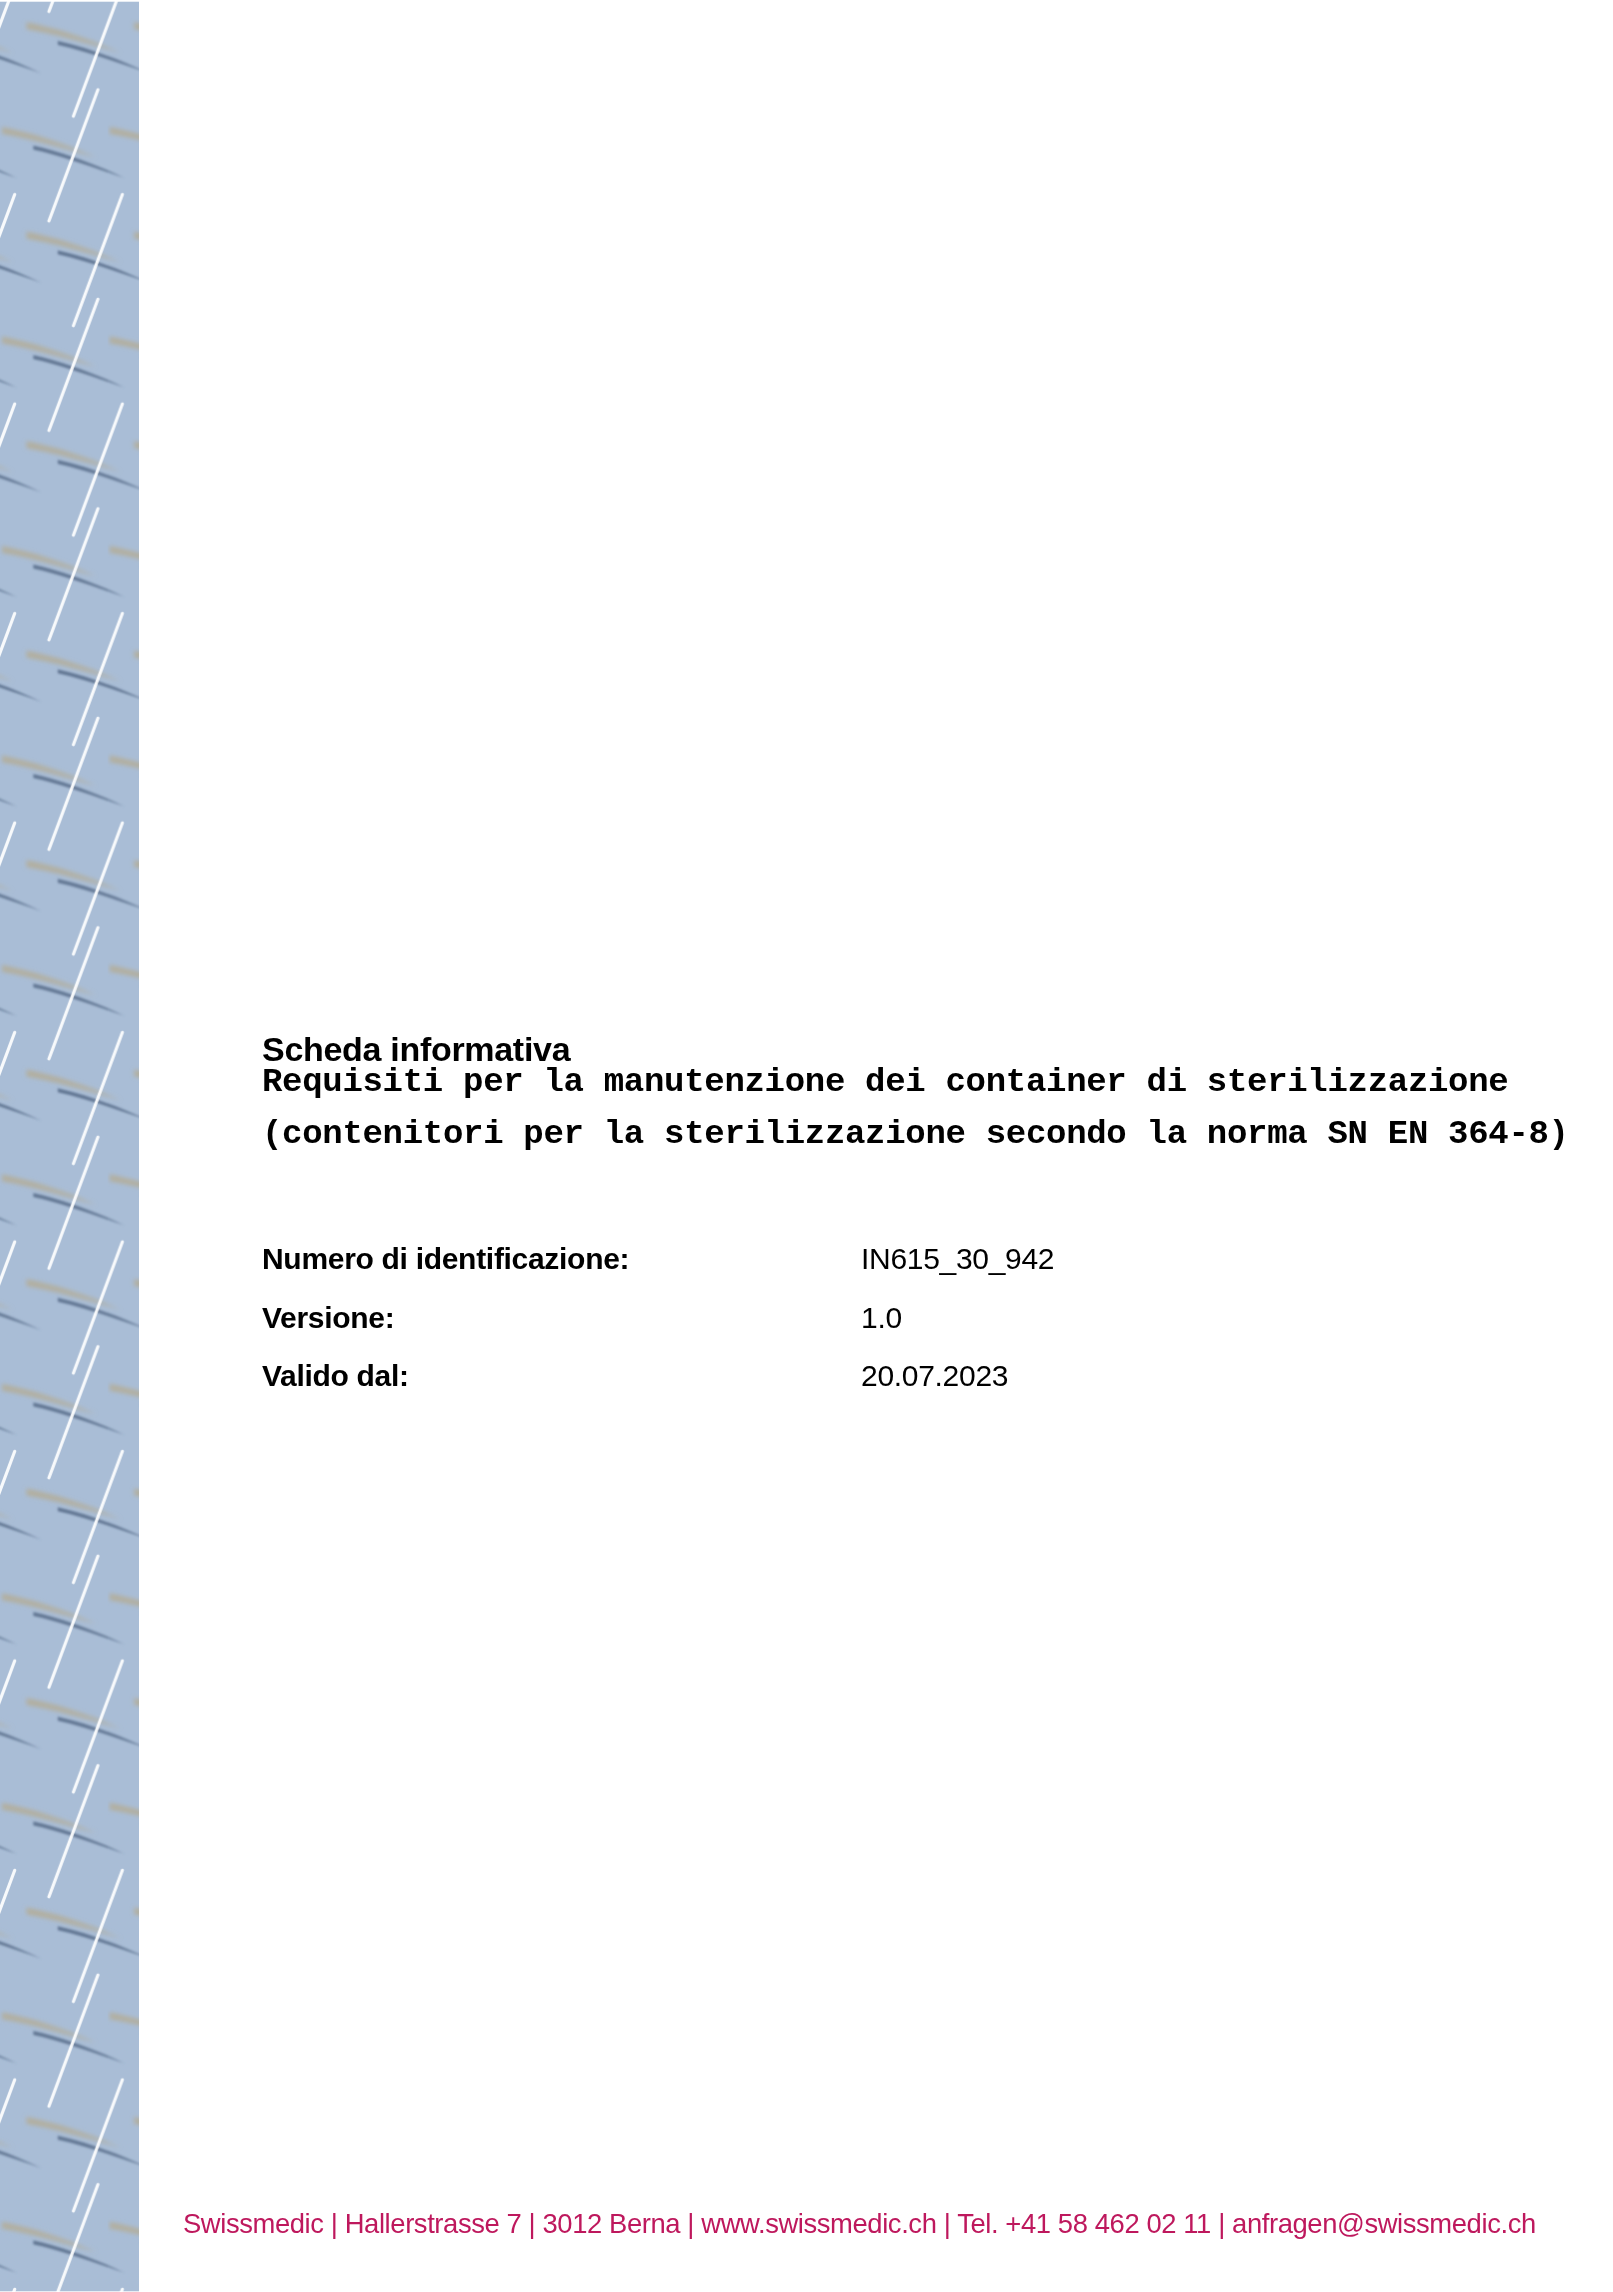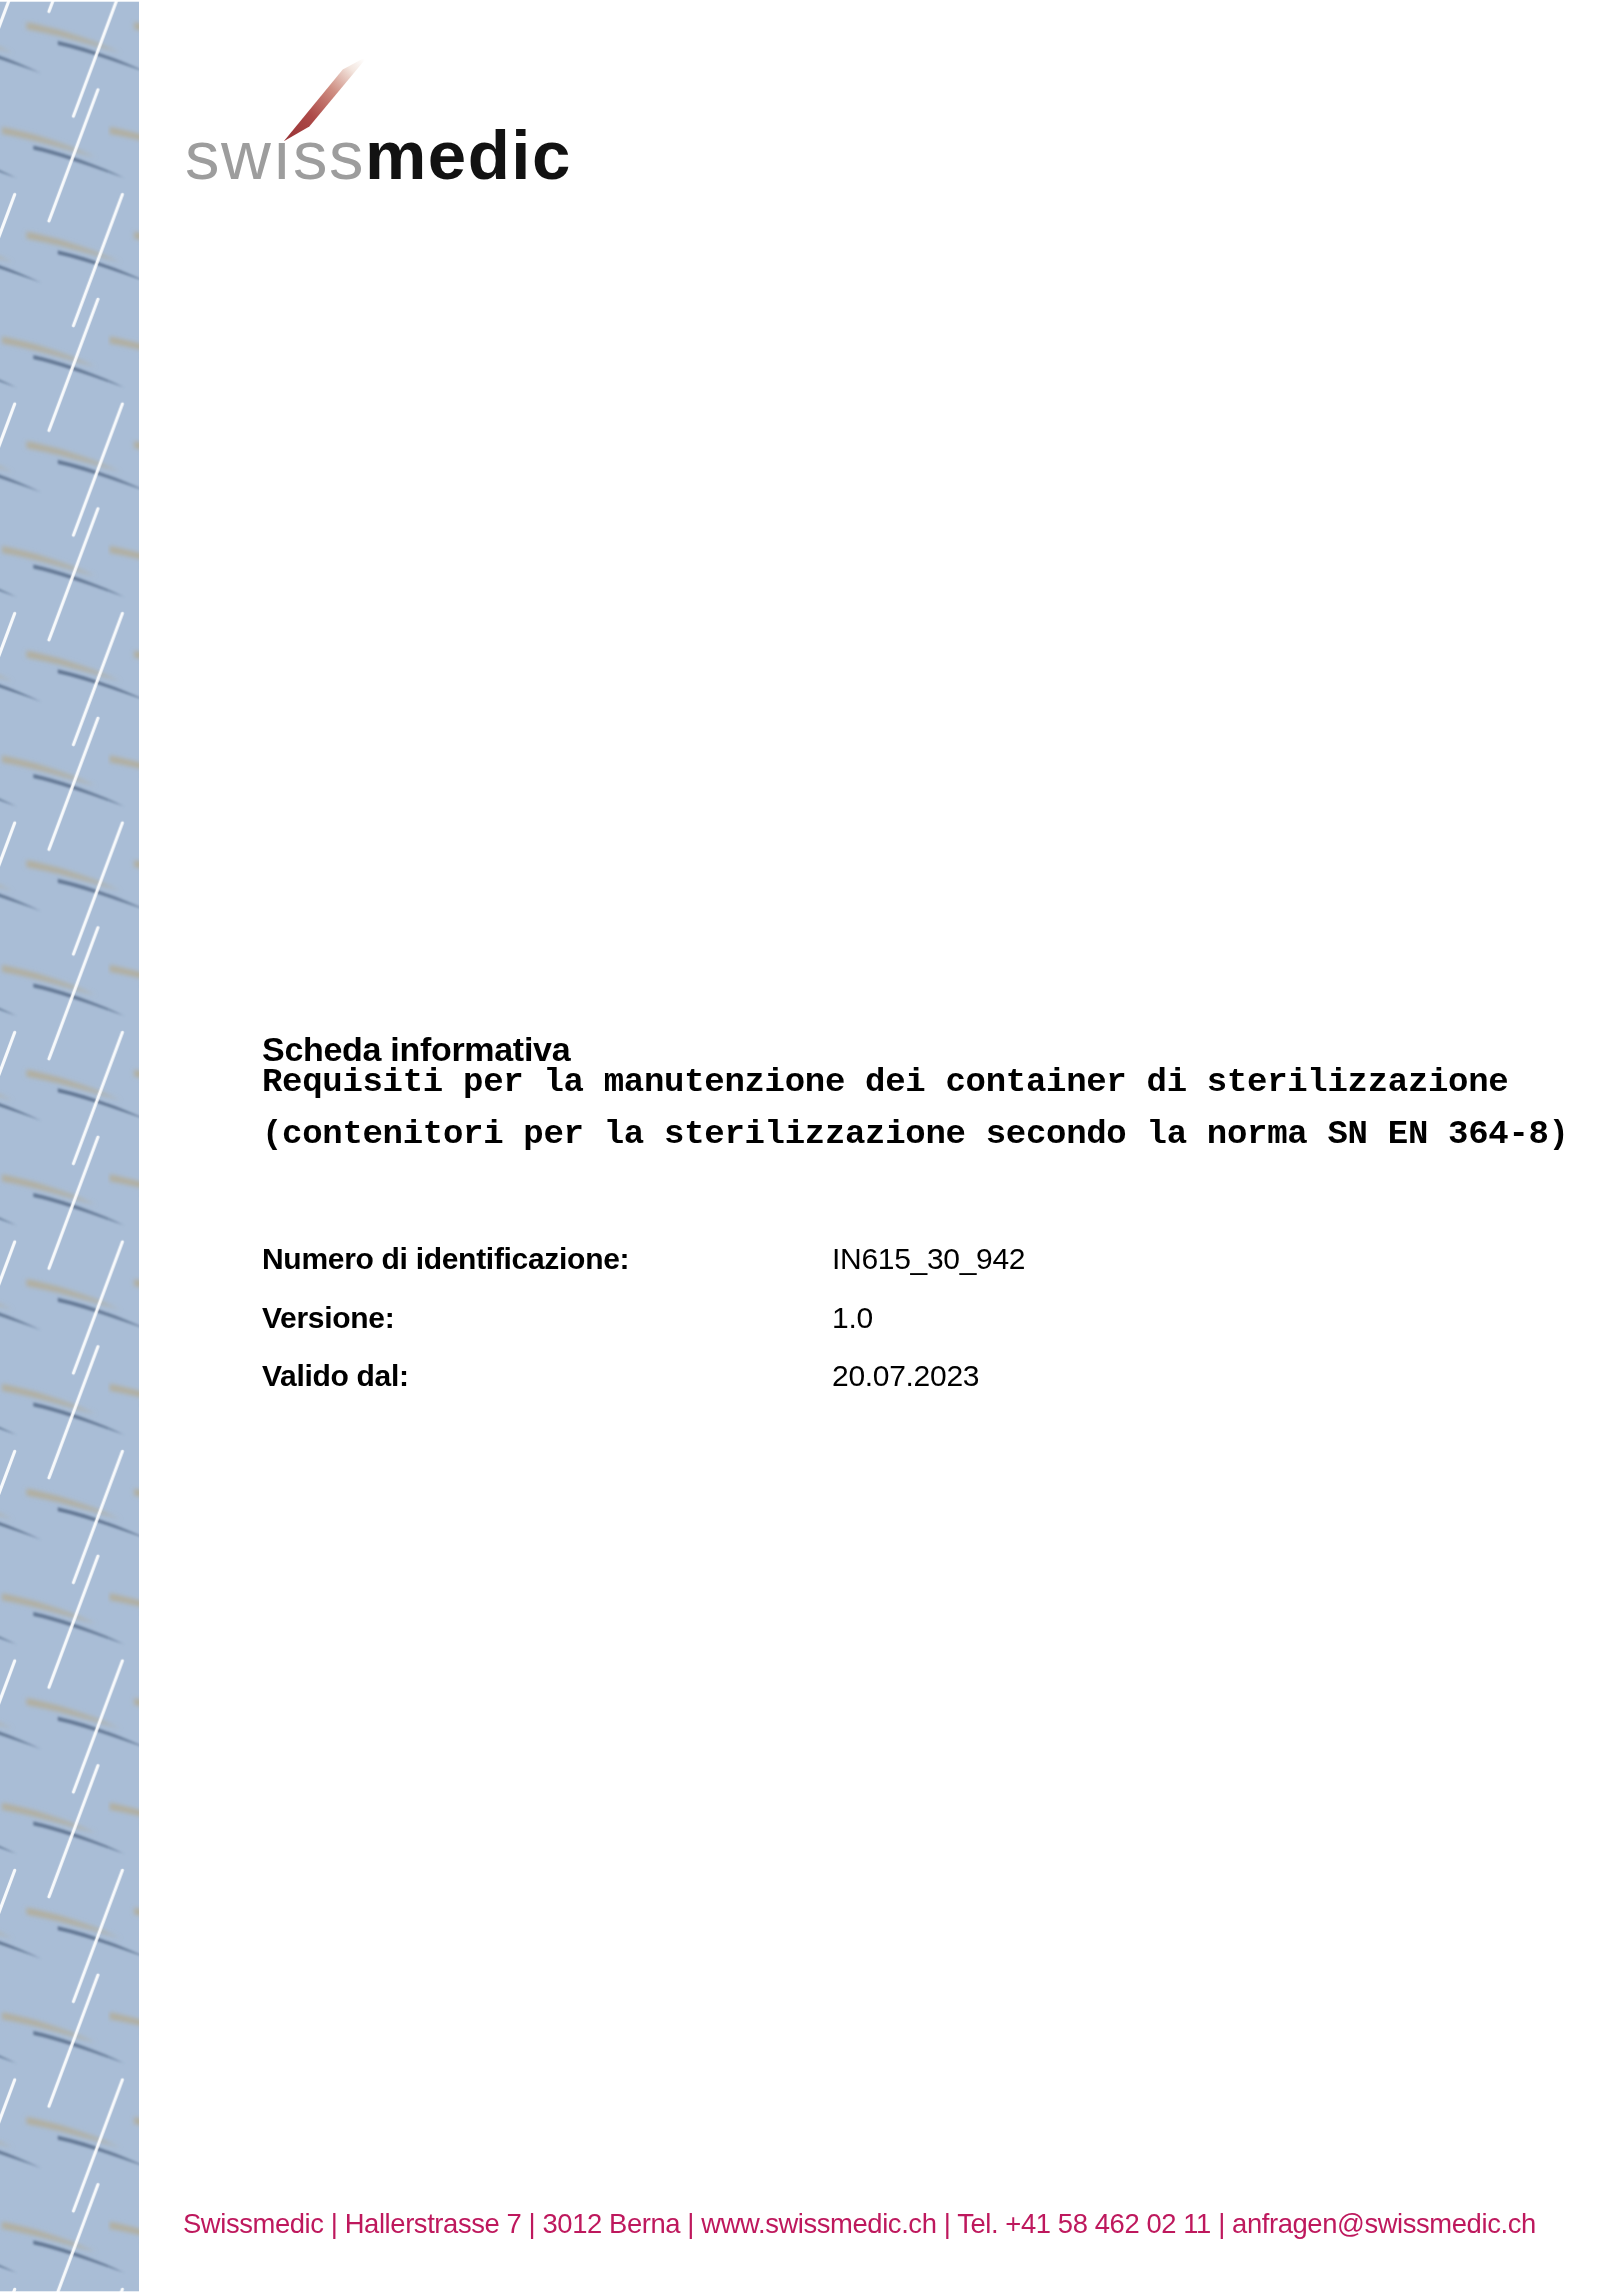--- a/index.html
+++ b/index.html
@@ -31,21 +31,21 @@
     font-size:34px;font-weight:700;letter-spacing:-0.3px;
     line-height:52px;color:#000;white-space:nowrap;font-family:Liberation Mono, monospace;
   }
   .meta{position:absolute;left:262px;top:1241px;}
   .meta .row{display:flex;margin-bottom:23.5px;gap:35px;}
   .meta .label{
     width:535px;flex:0 0 535px;
     font-size:30px;font-weight:700;letter-spacing:-0.3px;line-height:35px;
   }
   .meta .value{
-    font-size:30px;font-weight:400;letter-spacing:-0.3px;line-height:35px;
+    font-size:30px;font-weight:400;letter-spacing:-0.3px;line-height:35px;margin-left:29px;
   }
   .footer{
     position:absolute;left:183px;top:2207px;
     font-size:27.4px;font-weight:400;letter-spacing:-0.4px;
     line-height:33px;color:#be185d;white-space:nowrap;
   }
 </style>
 </head>
 <body>
 
@@ -72,37 +72,20 @@
         <use href="#unit" transform="translate(-5,269)"></use>
         <use href="#unit" transform="translate(80,162)"></use>
         <use href="#unit" transform="translate(-30,162)"></use>
         <use href="#unit" transform="translate(80,-52)"></use>
         <use href="#unit" transform="translate(-30,-52)"></use>
       </pattern>
     </defs>
     <rect x="0" y="0" width="142" height="2339" fill="url(#bandpat)"></rect>
   </svg>
 
-  <div class="logo">
-    <svg class="logo-swoosh" width="108" height="108" viewBox="280 45 110 110" aria-hidden="true">
-      <defs>
-        <linearGradient id="swooshGrad" gradientUnits="userSpaceOnUse" x1="292" y1="140" x2="372" y2="60">
-          <stop offset="0" stop-color="#9a3437"></stop>
-          <stop offset="0.3" stop-color="#ad4a48"></stop>
-          <stop offset="0.6" stop-color="#cf8f83"></stop>
-          <stop offset="0.85" stop-color="#f3e6df"></stop>
-          <stop offset="1" stop-color="#ffffff"></stop>
-        </linearGradient>
-      </defs>
-      <polygon points="290,144 316,129 376,57 350,71" fill="url(#swooshGrad)"></polygon>
-    </svg>
-    <div class="logo-text">
-      <span class="lt">swıss</span><span class="lb">medic</span>
-    </div>
-  </div>
 
   <div class="doc-kind">Scheda informativa</div>
 
   <div class="title">
     <div>Requisiti per la manutenzione dei container di sterilizzazione</div>
     <div>(contenitori per la sterilizzazione secondo la norma SN EN 364-8)</div>
   </div>
 
   <div class="meta">
     <div class="row">

